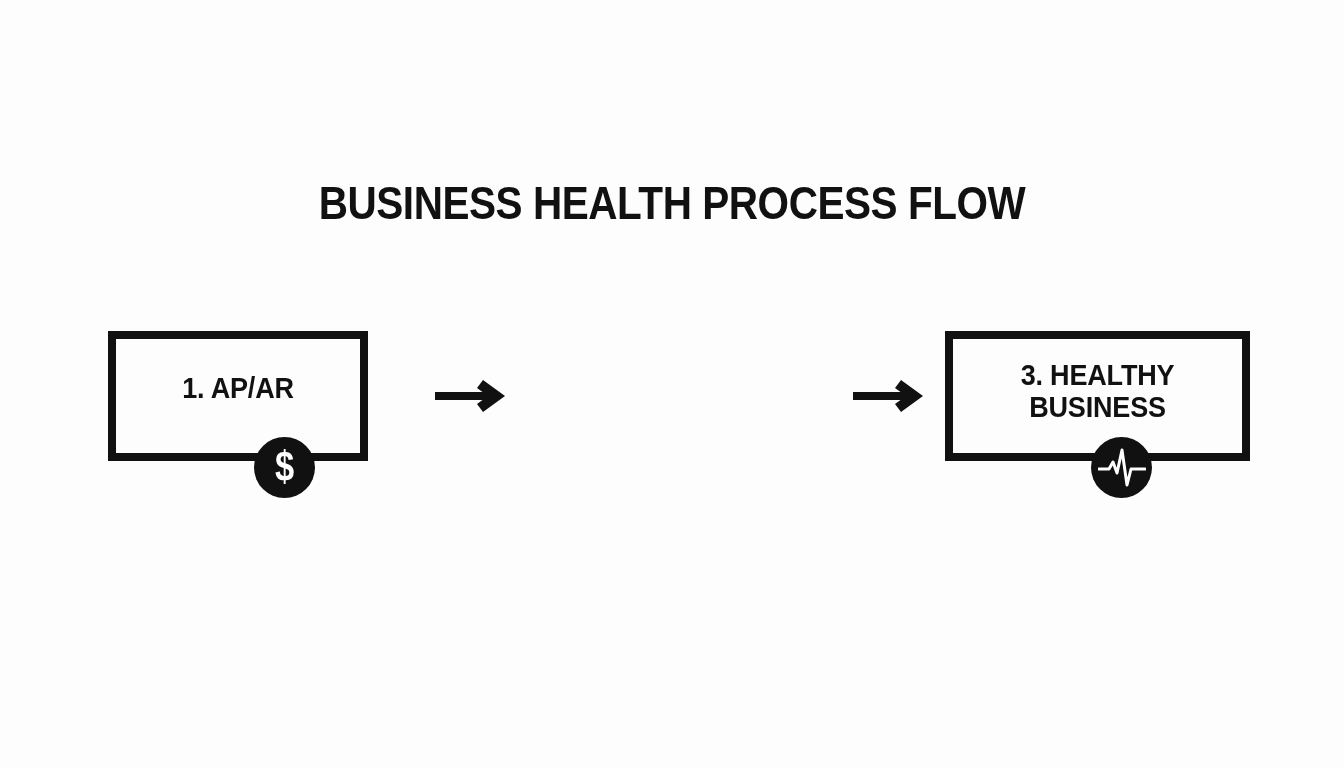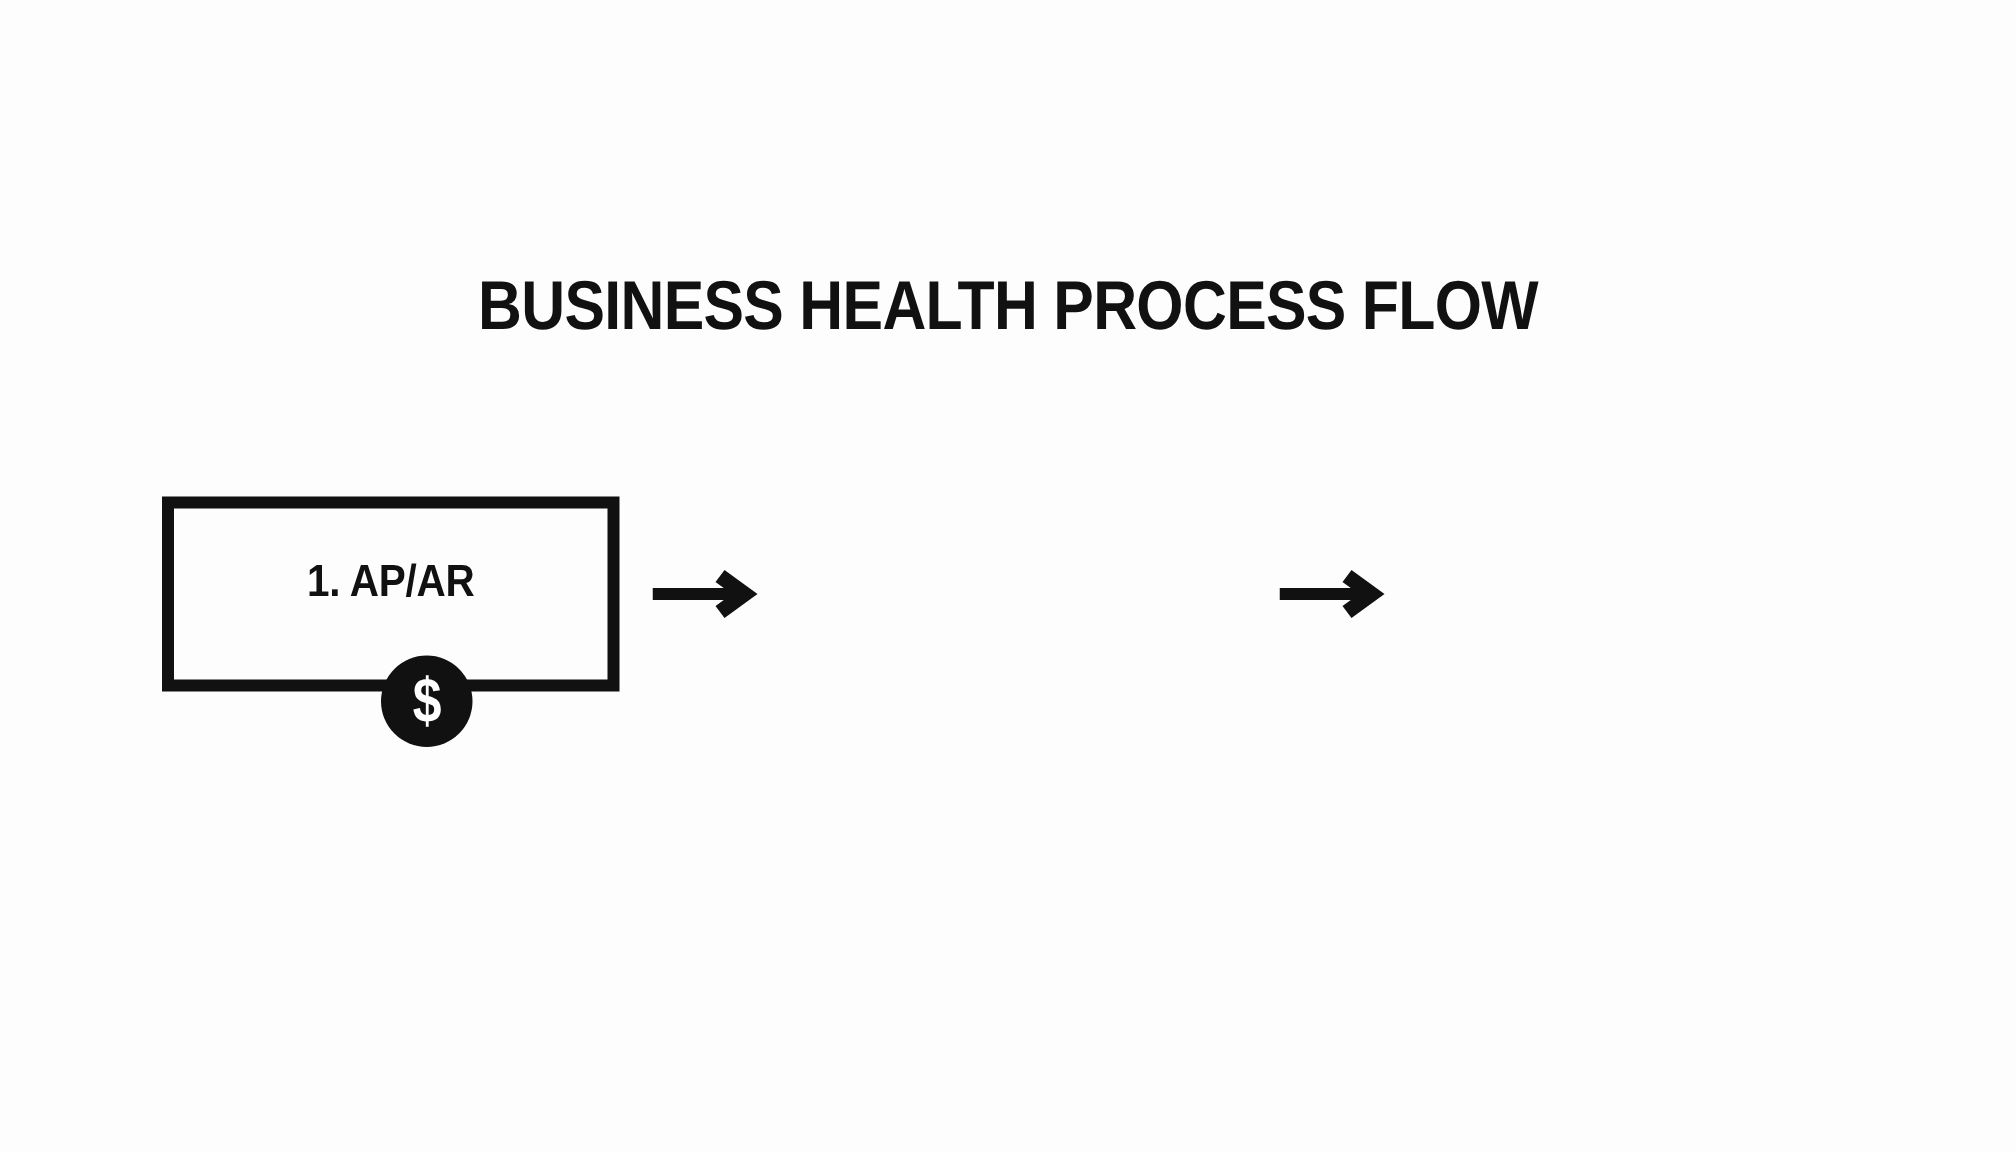--- a/index.html
+++ b/index.html
@@ -49,21 +49,21 @@
 
   .node {
     position: absolute;
     top: 0;
     height: 130px;
     box-sizing: border-box;
     border: 8px solid #111111;
     background: #fdfdfe;
   }
 
-  .node-1 { left: 0px;   width: 305px; }
+  .node-1 { left: 0px;   width: 260px; }
   .node-2 { left: 419px; width: 303px; }
   .node-3 { left: 837px; width: 305px; }
 
   .node-label {
     position: absolute;
     left: 0;
     width: 100%;
     text-align: center;
     font-family: "Liberation Sans Narrow", "Liberation Sans", sans-serif;
     font-size: 30px;
@@ -141,15 +141,24 @@
     </div>
 
 
     <div class="arrow arrow-2">
       <svg width="76" height="38" viewBox="0 0 76 38" aria-hidden="true">
         <rect x="0" y="15" width="56" height="8" fill="#111111"></rect>
         <path d="M48 3 L70 19 L48 35 L42 27 L53 19 L42 11 Z" fill="#111111"></path>
       </svg>
     </div>
 
+    <div class="node node-3">
+      <div class="node-label">3. HEALTHY
+BUSINESS</div>
+      <div class="icon-badge badge-3">
+        <svg width="48" height="42" viewBox="0 0 48 42" aria-hidden="true">
+          <polyline points="1,22 11,22 15,15 19,26 24,3 29,38 33,22 47,22" fill="none" stroke="#ffffff" stroke-width="3" stroke-linecap="round" stroke-linejoin="round"></polyline>
+        </svg>
+      </div>
+    </div>
 
   </div>
 </div>
 
 </body></html>

